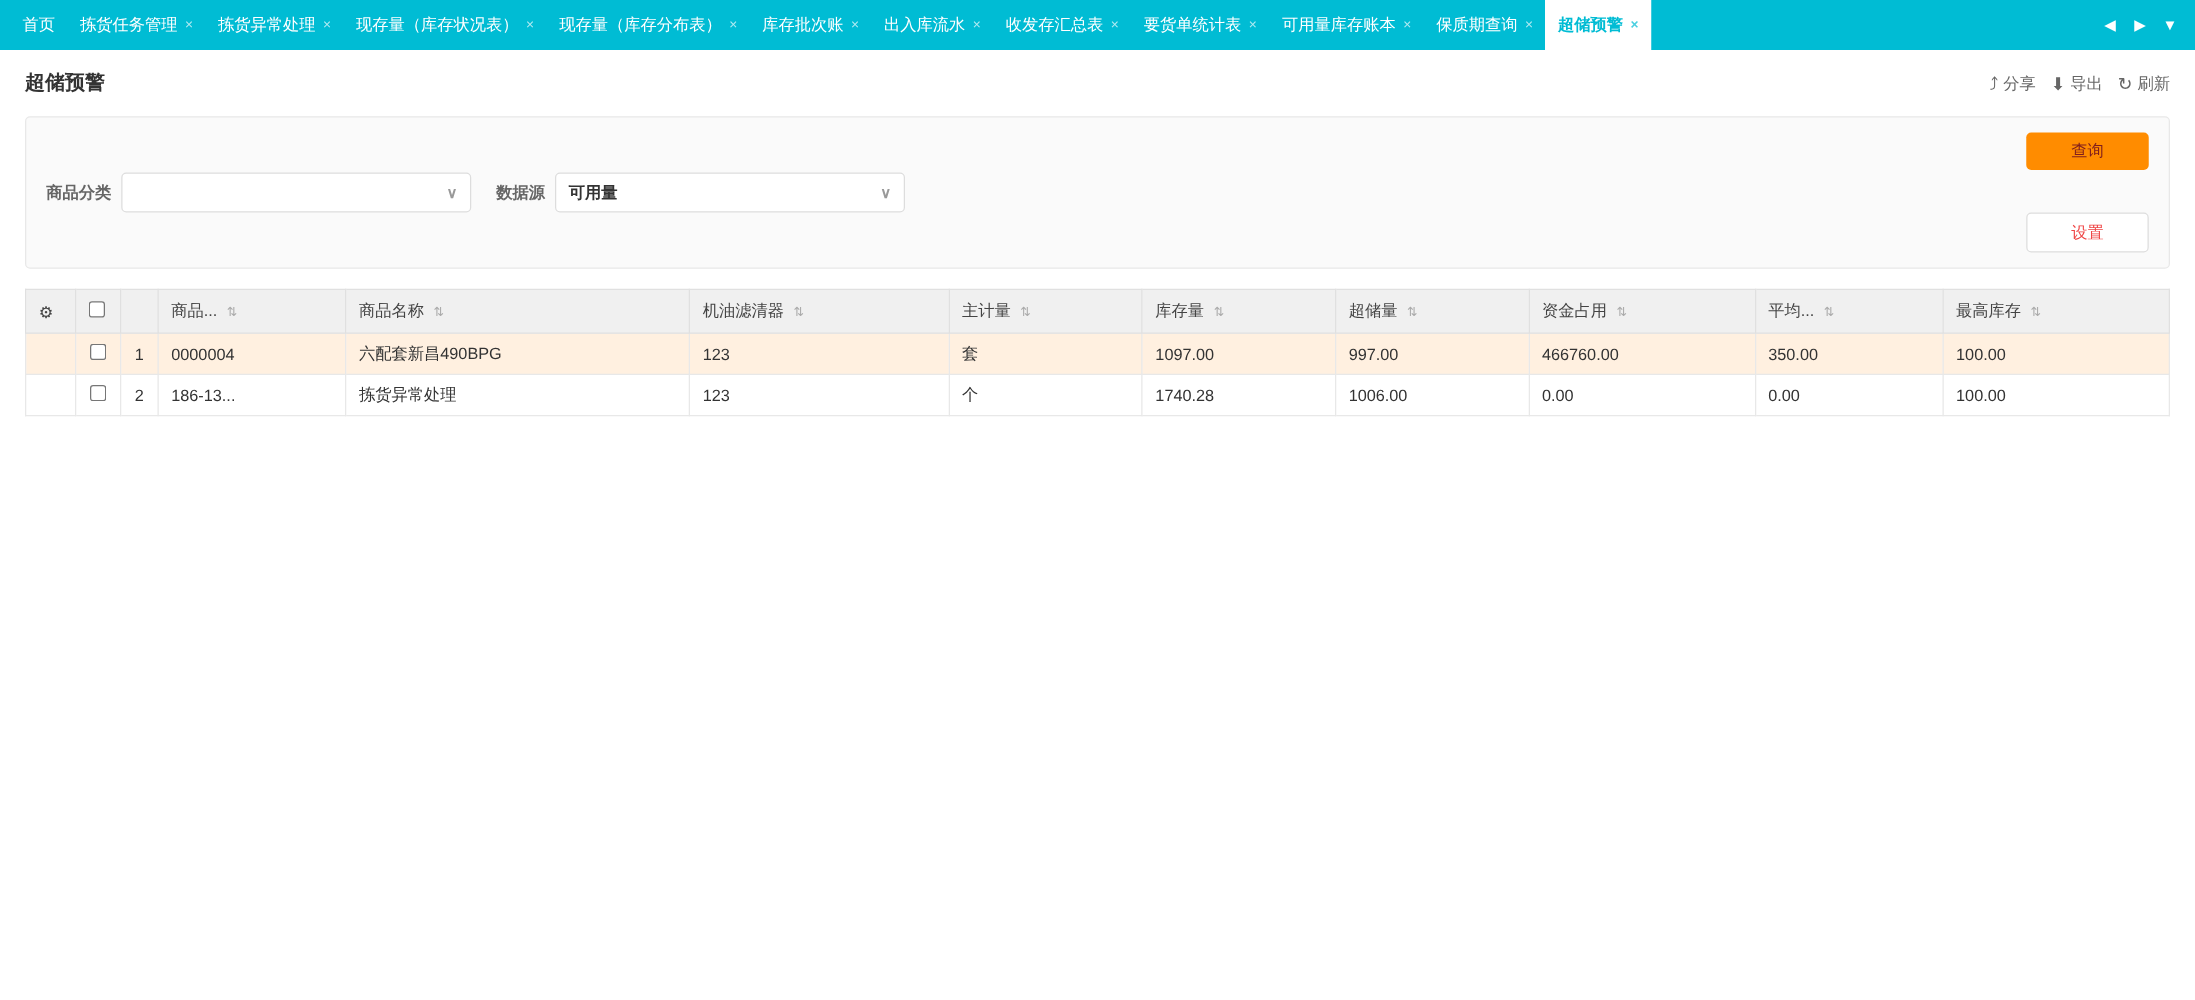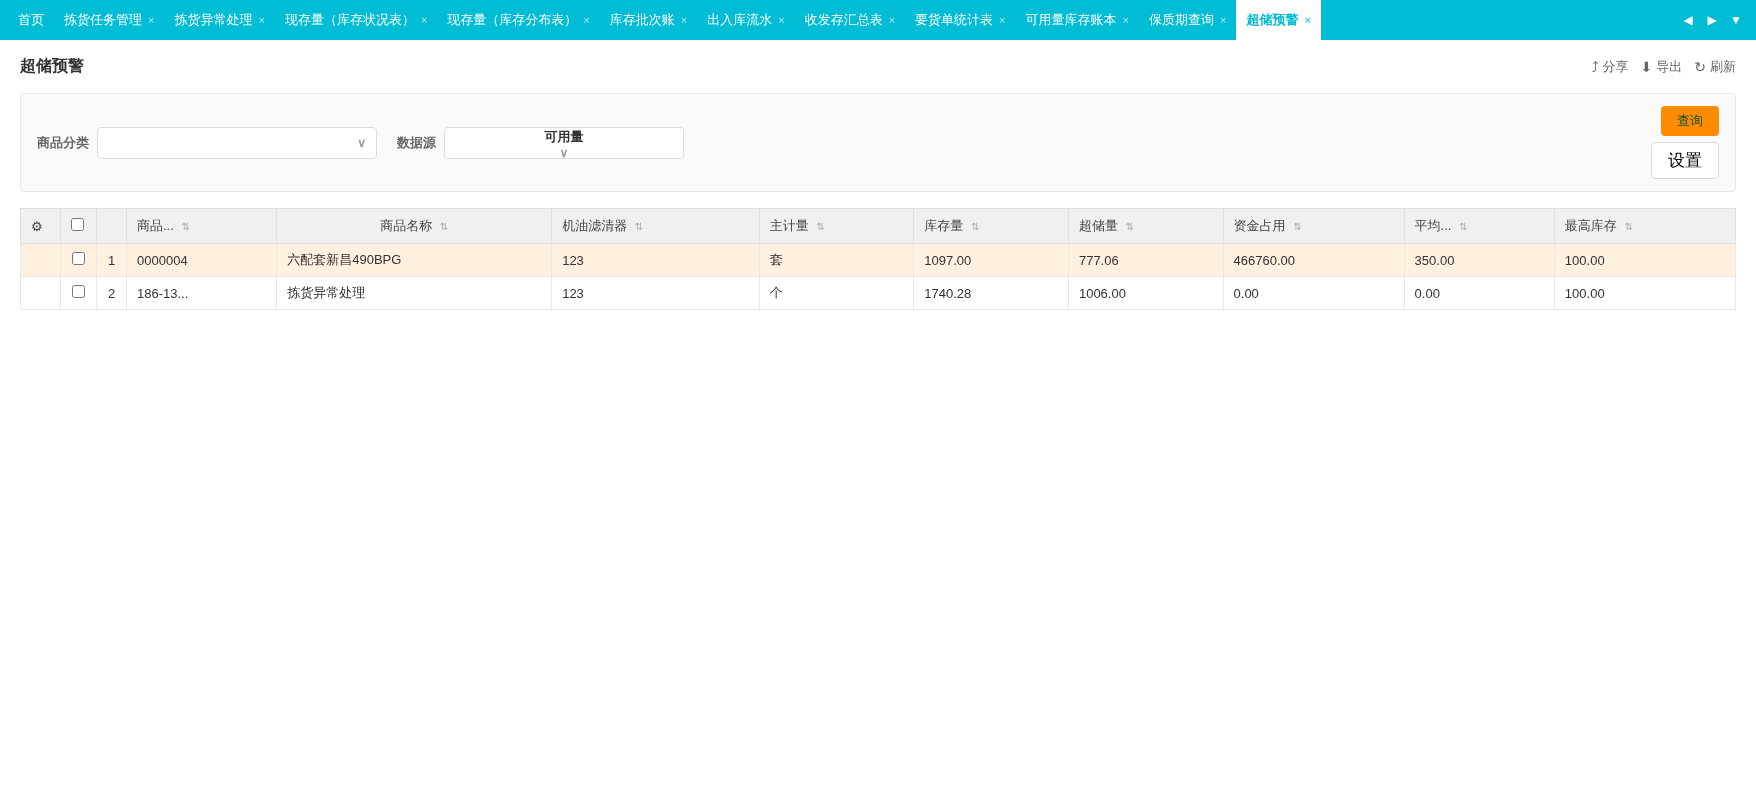--- a/index.html
+++ b/index.html
@@ -112,43 +112,43 @@
       border: 1px solid #ddd;
       border-radius: 4px;
       padding: 0 10px;
       background: #fff;
       cursor: pointer;
       font-size: 13px;
     }
     .filter-select .chevron { color: #999; font-size: 12px; }
 
     .filter-select-medium {
-      width: 240px;
-      flex-direction: column;
+      width: 280px;
     }
 
     .btn-query {
       background: #ff8c00;
-      color: #14532d;
+      color: #7f1d1d;
       border: none;
       border-radius: 4px;
-      padding: 6px 16px;
+      padding: 6px 36px;
       cursor: pointer;
       font-size: 13px;
       margin-left: auto;
     }
 
     .btn-settings {
       background: #fff;
-      color: #000000;
+      color: #ef4444;
       border: 1px solid #ddd;
       border-radius: 4px;
       padding: 6px 16px;
       cursor: pointer;
-      font-size: 17px;
+      font-size: 13px;
+      margin-top: 28px;
     }
 
     .filter-buttons {
       display: flex;
       flex-direction: column;
       gap: 6px;
       margin-left: auto;
     }
 
     
@@ -271,21 +271,21 @@
           <span>⚙</span>
         </th>
         <th class="checkbox-cell">
           <input type="checkbox" style="">
         </th>
         <th class="row-num" style="width:30px;"></th>
         <th>
           <span>商品...</span>
           <span class="sort-icon">⇅</span>
         </th>
-        <th style="min-width:120px;text-align:center;">
+        <th style="min-width:120px;">
           <span>商品名称</span>
           <span class="sort-icon">⇅</span>
         </th>
         <th>
           <span>机油滤清器</span>
           <span class="sort-icon">⇅</span>
         </th>
         <th>
           <span>主计量</span>
           <span class="sort-icon">⇅</span>
@@ -315,21 +315,21 @@
     <tbody id="table-body">
     <tr style="background: rgb(255, 240, 224);">
           <td></td>
           <td style="text-align: center;"><input type="checkbox" style=""></td>
           <td style="text-align: center;">1</td>
           <td>0000004</td>
           <td>六配套新昌490BPG</td>
           <td>123</td>
           <td>套</td>
           <td>1097.00</td>
-          <td>777.06</td>
+          <td>997.00</td>
           <td>466760.00</td>
           <td>350.00</td>
           <td>100.00</td>
         </tr>
         <tr>
           <td></td>
           <td style="text-align: center;"><input type="checkbox" style=""></td>
           <td style="text-align: center;">2</td>
           <td>186-13...</td>
           <td>拣货异常处理</td>

